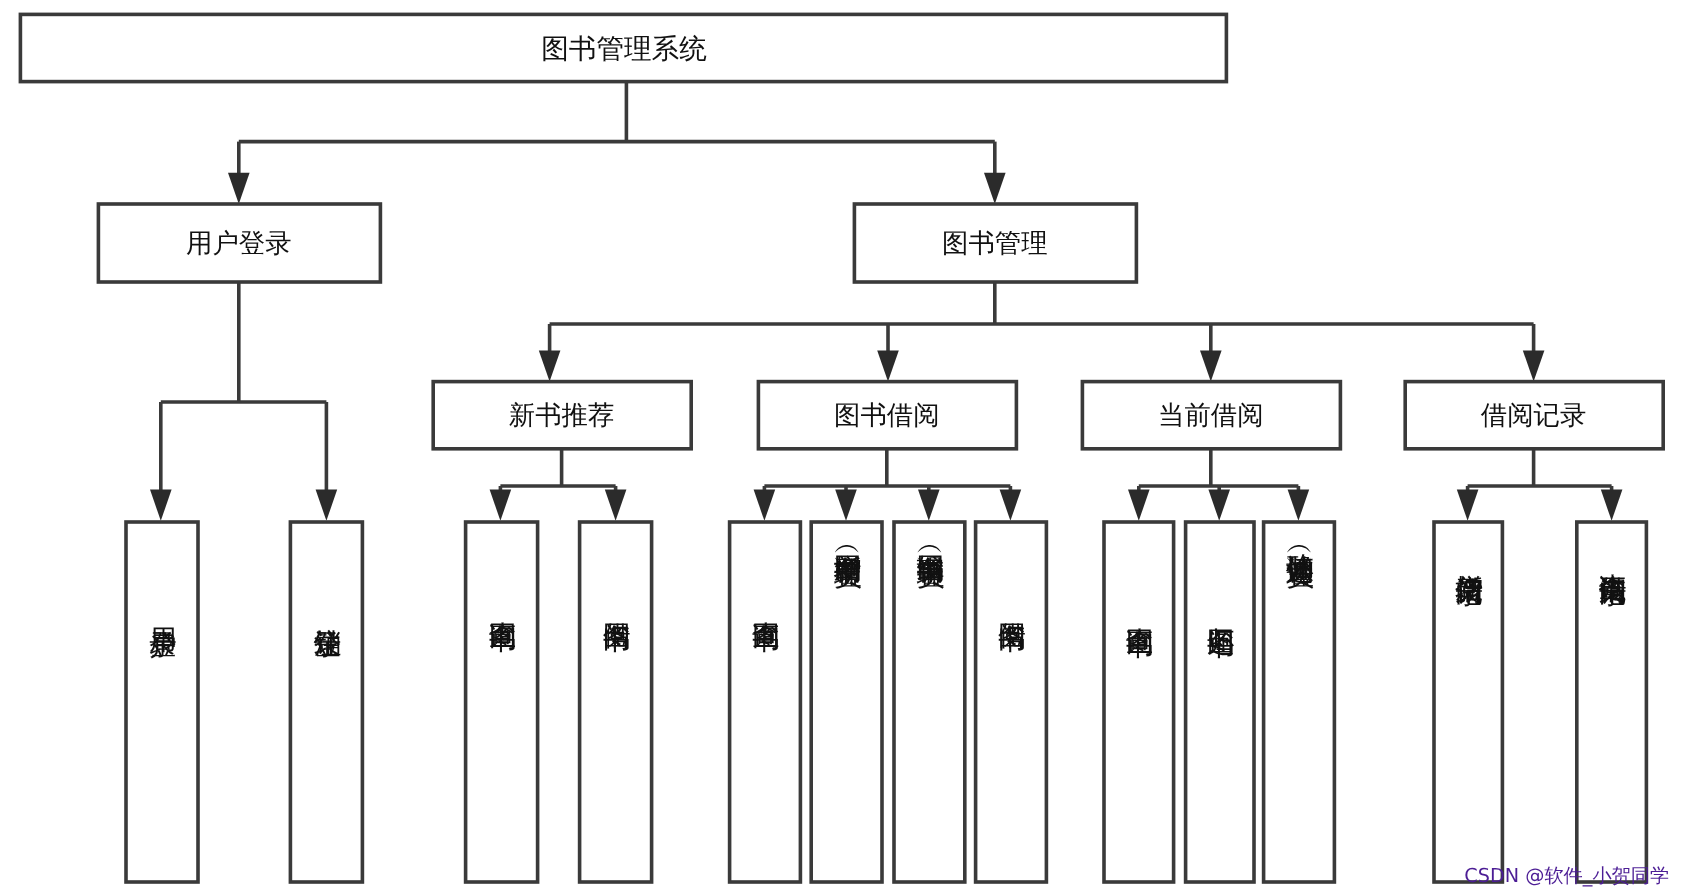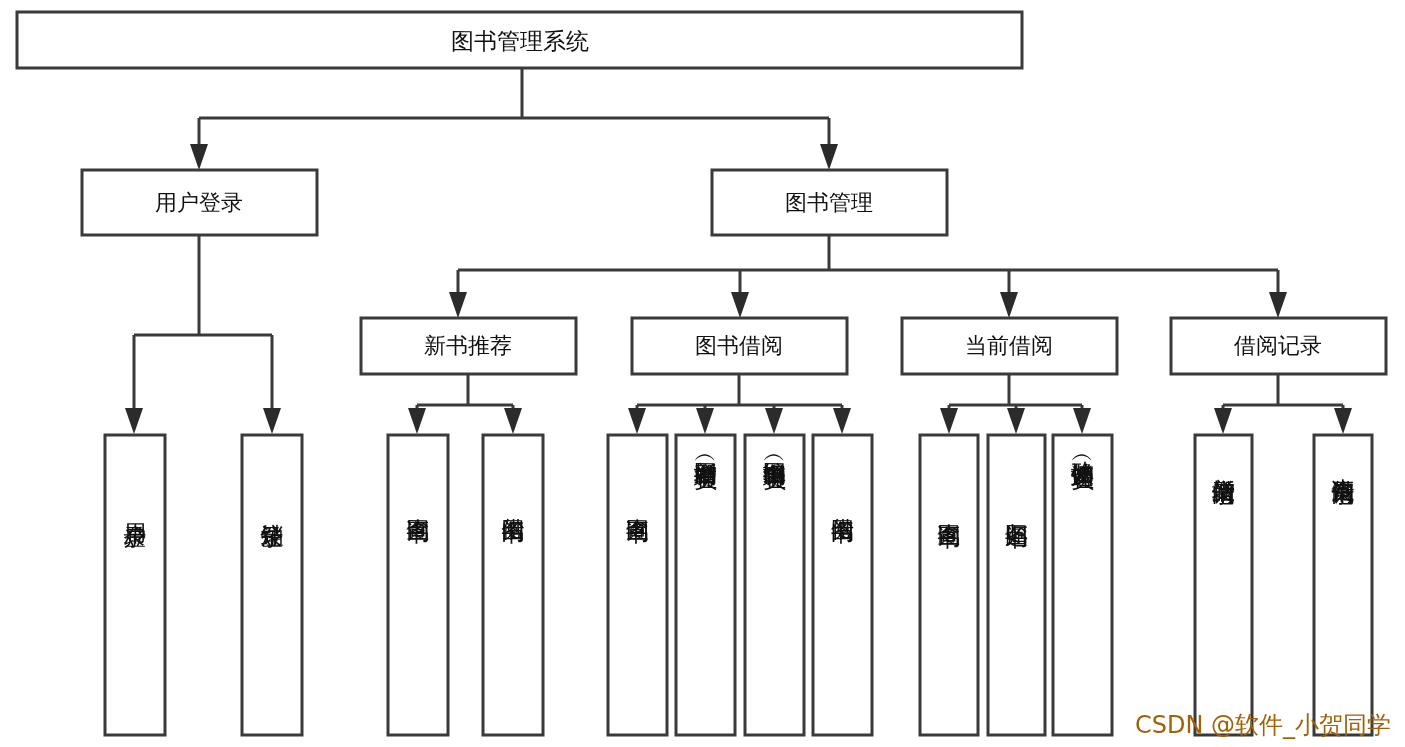--- a/index.html
+++ b/index.html
@@ -71,22 +71,22 @@
     writing-mode: vertical-rl;
     text-orientation: upright;
     white-space: nowrap;
     letter-spacing: 1px;
   }
   .watermark {
     position: absolute;
     right: 14px;
     bottom: 6px;
     font-family: "DejaVu Sans", "Liberation Sans", sans-serif;
-    font-size: 24px;
-    color: #a16207;
+    font-size: 16px;
+    color: #4c1d95;
     white-space: nowrap;
     pointer-events: none;
   }
 </style>
 </head>
 <body>
 
 <div id="diagram-root">
 
   <svg id="diagram-svg" viewBox="0 0 1405 747">

